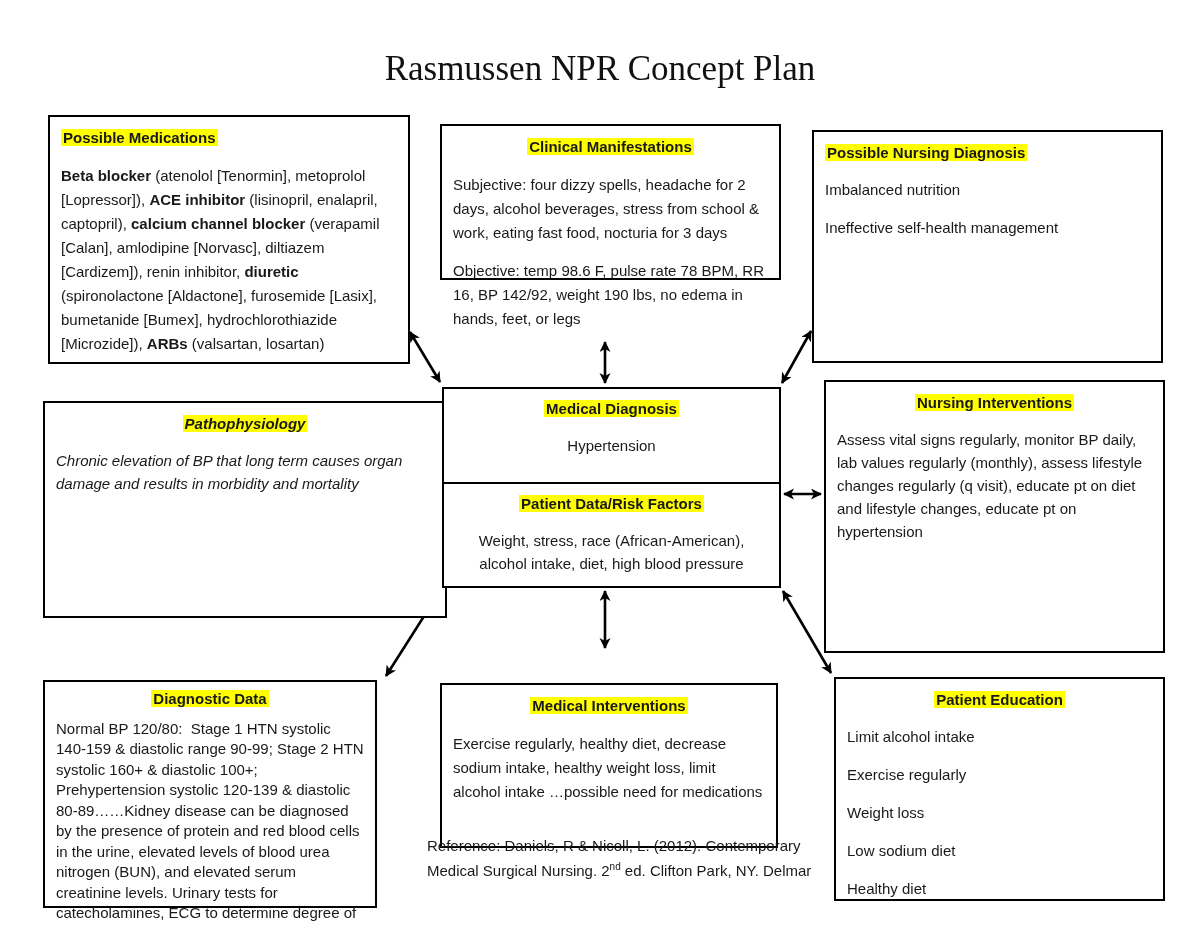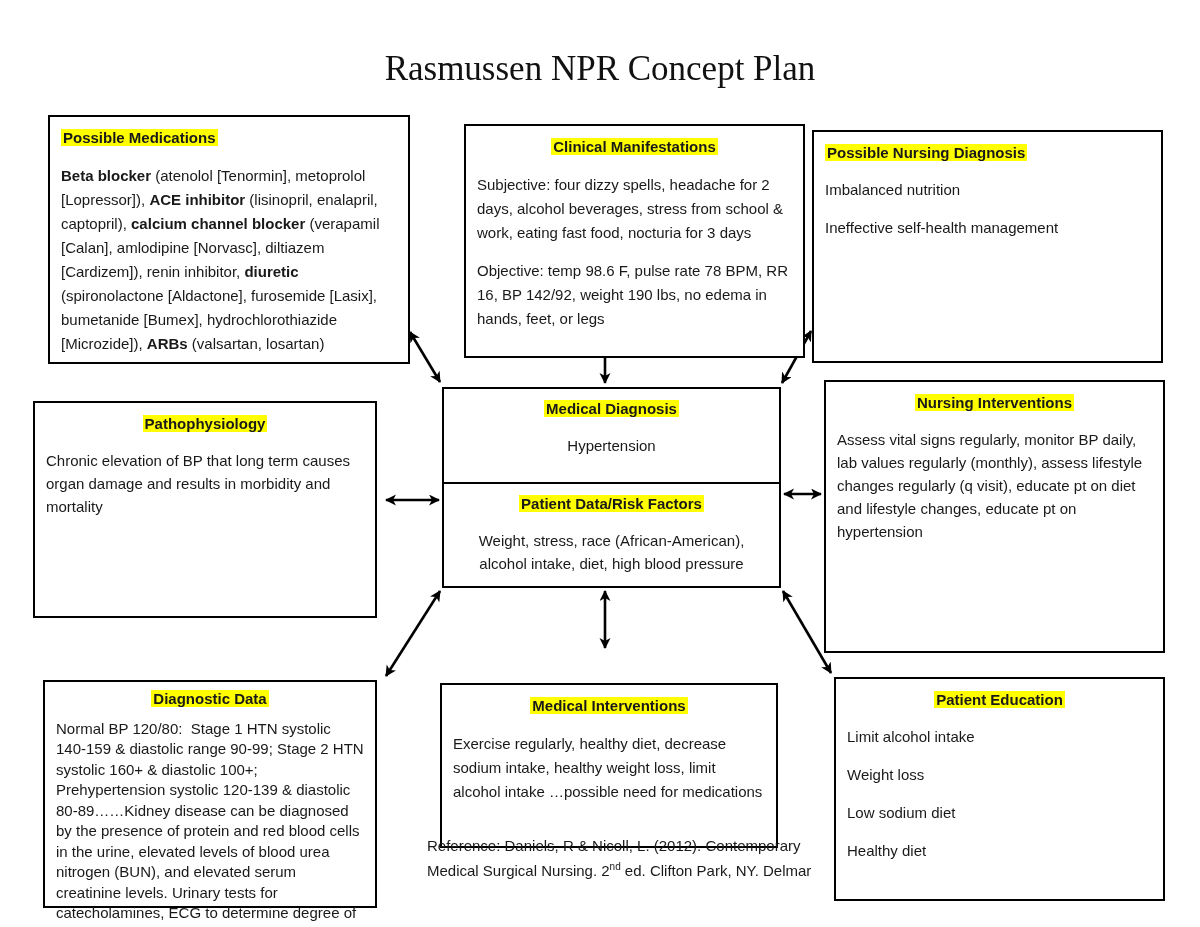--- a/index.html
+++ b/index.html
@@ -21,24 +21,24 @@
     font-size:15px; line-height:23px;
   }
   .box p { margin:0 0 14px 0; }
   .box p:last-child { margin-bottom:0; }
   .bt { margin:0 0 14px 0; font-weight:700; }
   .bt.center { text-align:center; }
   .hl { background:#FFFF00; padding:0 2px; }
   .tcenter { text-align:center; }
   
   #box-medications { left:48px; top:115px; width:362px; height:249px; line-height:24px; }
-  #box-clinical { left:464px; top:124px; width:341px; height:234px; line-height:24px; }
+  #box-clinical { left:440px; top:124px; width:341px; height:156px; line-height:24px; }
   #box-nursing-diagnosis { left:812px; top:130px; width:351px; height:233px; }
   #box-nursing-diagnosis p { margin-bottom:15px; }
-  #box-pathophysiology { left:33px; top:401px; width:344px; height:217px; }
+  #box-pathophysiology { left:43px; top:401px; width:404px; height:217px;font-style:italic; }
   #box-center { left:442px; top:387px; width:339px; height:201px; padding:0; }
   #box-center .sec1 { box-sizing:border-box; height:95px; border-bottom:2.5px solid #000; padding:8px 25px; }
   #box-center .sec2 { box-sizing:border-box; height:101px; padding:8px 11px; }
   #box-nursing-interventions { left:824px; top:380px; width:341px; height:273px; }
   #box-diagnostic { left:43px; top:680px; width:334px; height:228px; line-height:20.5px; padding-top:7px; }
   #box-diagnostic .bt { margin-bottom:9px; }
   #box-diagnostic p { white-space:pre-wrap; }
   #box-medical-interventions { left:440px; top:651px; width:338px; height:165px; line-height:24px;margin-top:32px; }
   #box-patient-education { left:834px; top:677px; width:331px; height:224px; }
   #box-patient-education p { margin-bottom:15px; }
@@ -113,18 +113,19 @@
 </div>
 
 <div class="box" id="box-medical-interventions">
   <div class="bt center"><span class="hl">Medical Interventions</span></div>
   <p>Exercise regularly, healthy diet, decrease sodium intake, healthy weight loss, limit alcohol intake …possible need for medications</p>
 </div>
 
 <div class="box" id="box-patient-education">
   <div class="bt center"><span class="hl">Patient Education</span></div>
   <p>Limit alcohol intake</p>
+  <p>Exercise regularly</p>
   <p>Weight loss</p>
   <p>Low sodium diet</p>
   <p>Healthy diet</p>
 </div>
 
 <div class="reference"><span>Reference: Daniels, R &amp; Nicoll, L. (2012). Contemporary Medical Surgical Nursing. 2</span><sup>nd</sup><span> ed. Clifton Park, NY. Delmar</span></div>
 
 </body></html>

